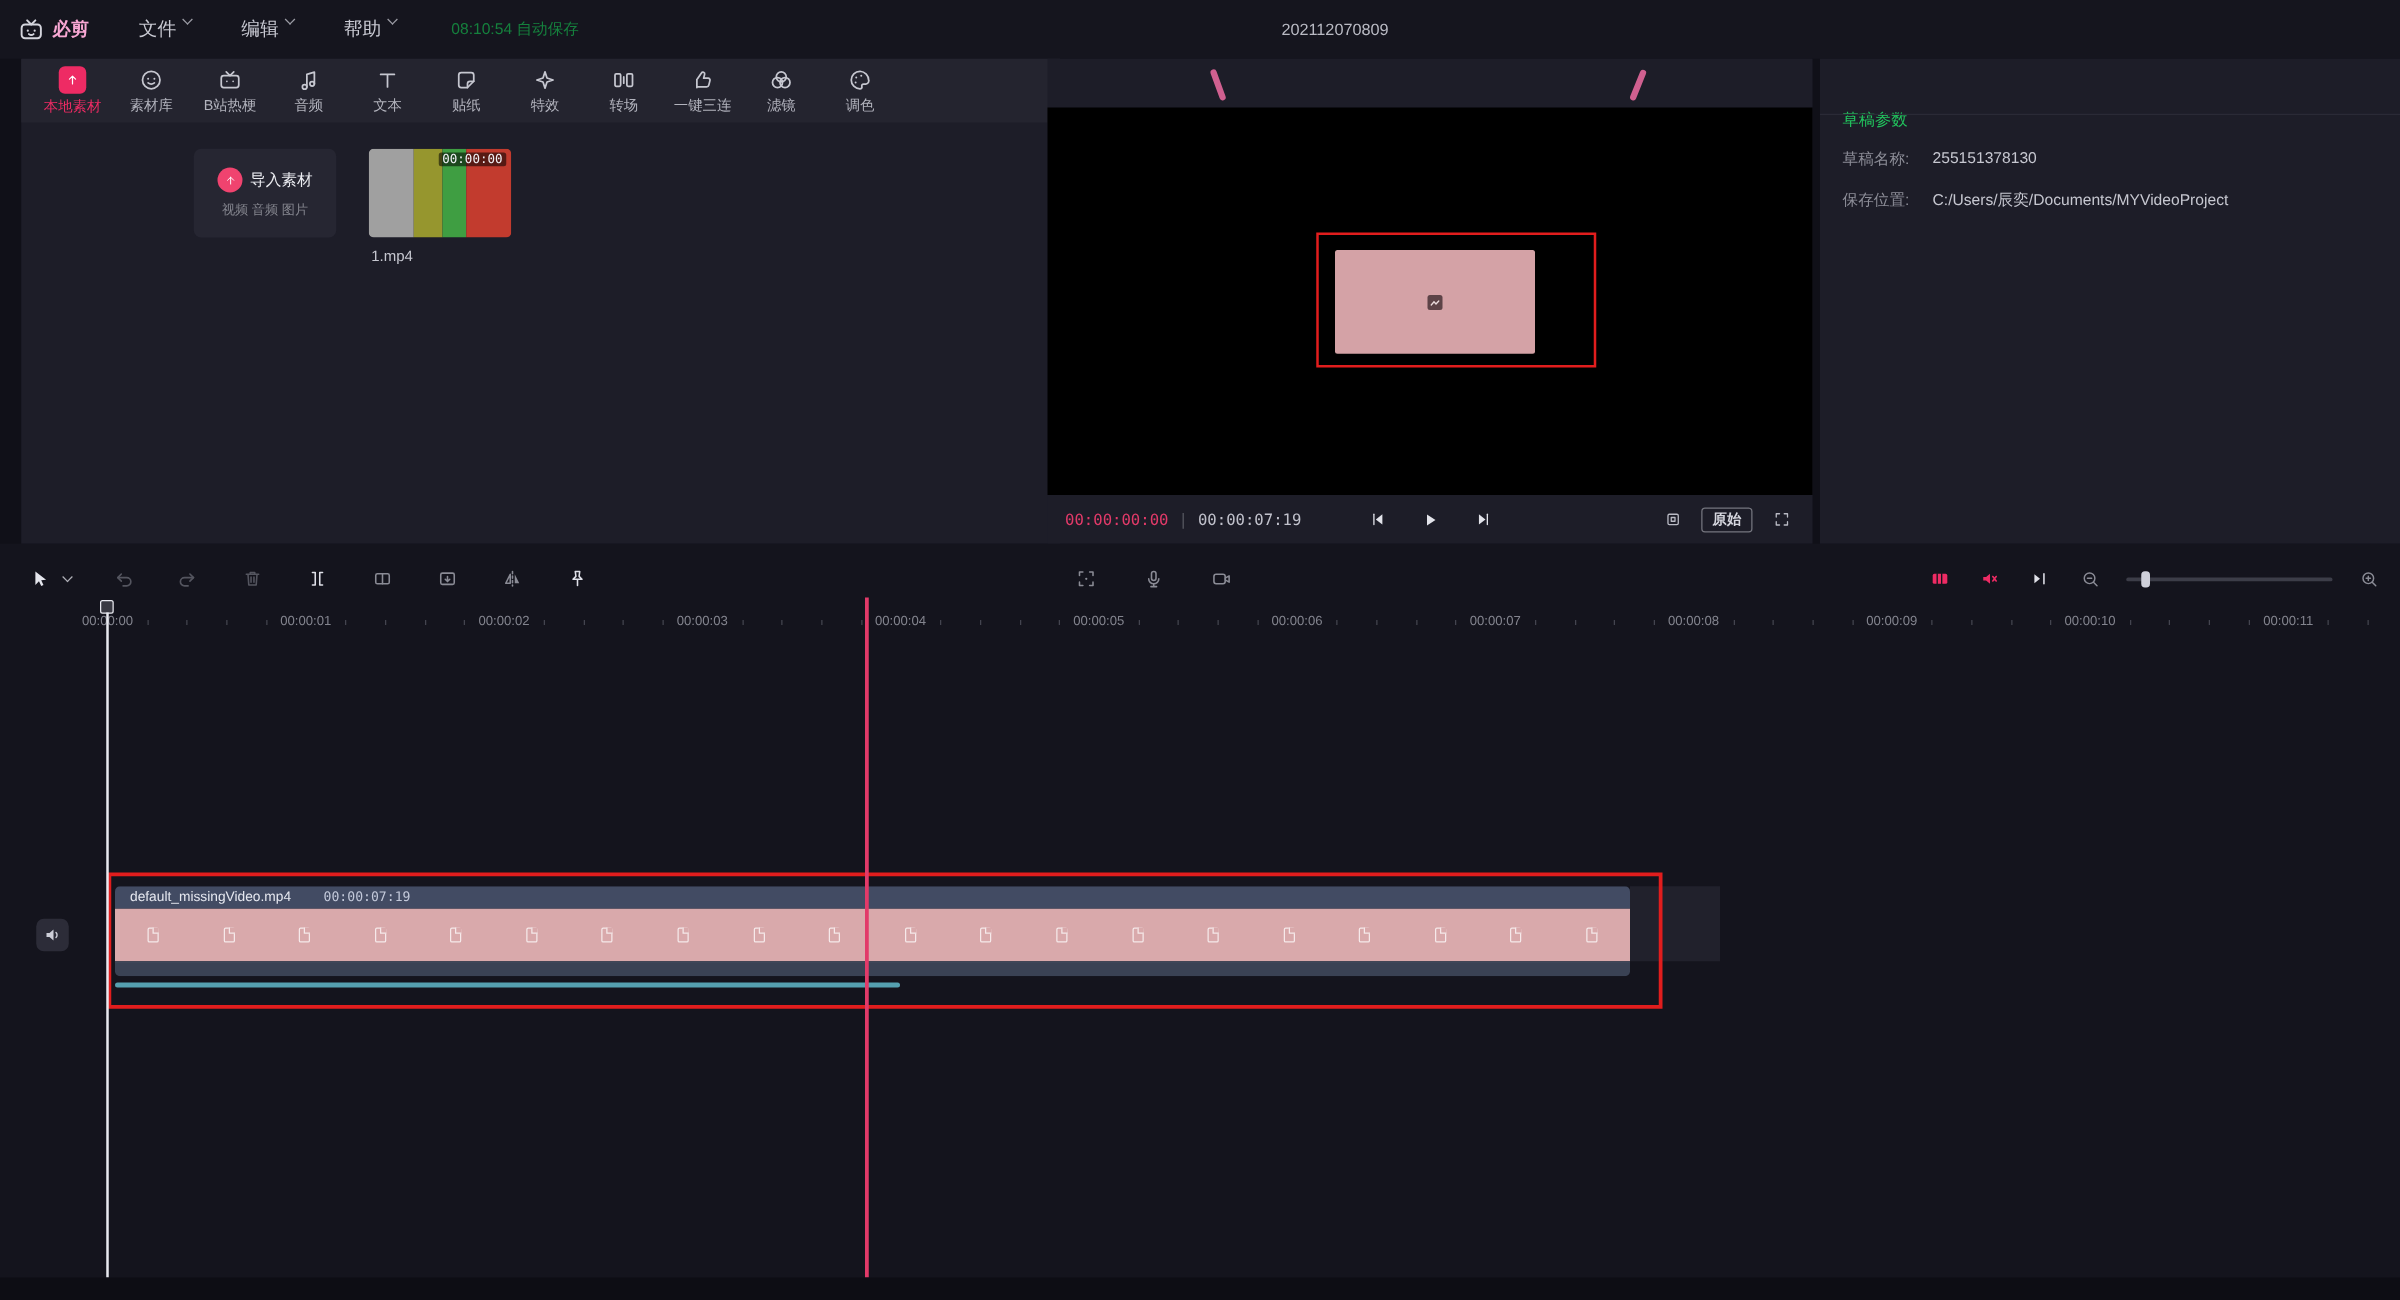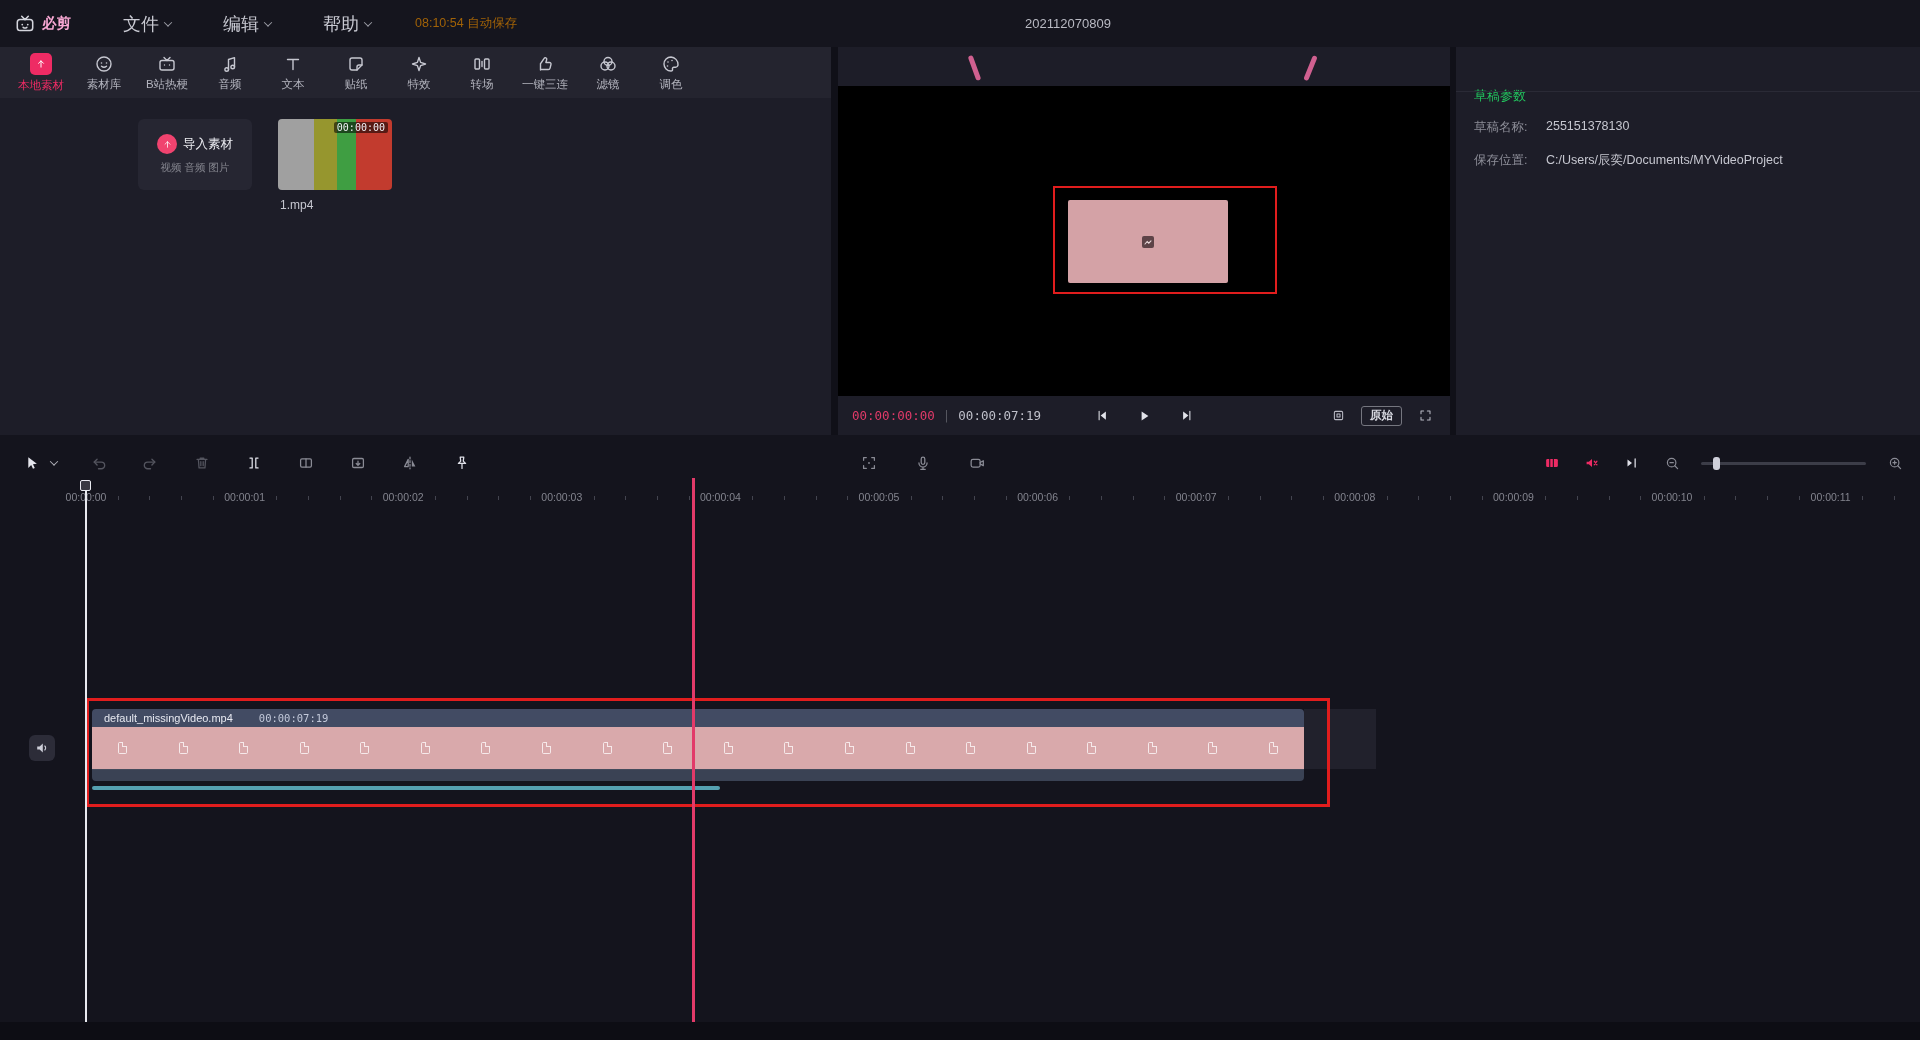--- a/index.html
+++ b/index.html
@@ -9,36 +9,36 @@
   *{box-sizing:border-box; margin:0; padding:0;}
   html,body{width:1920px;height:1040px;overflow:hidden;}
   body{background:#101018;font-family:"Liberation Sans","DejaVu Sans",sans-serif;color:#d4d5dd;font-size:13px;}
   #app{position:relative;width:1920px;height:1040px;}
   svg.ic{stroke:currentColor;fill:none;stroke-width:1.4;stroke-linecap:round;stroke-linejoin:round;display:block;}
 
   
   .titlebar{position:absolute;left:0;top:0;width:1920px;height:47px;background:#15151e;display:flex;align-items:center;}
   .tb-left{display:flex;align-items:center;padding-left:14px;}
   .app-name{font-weight:bold;font-size:14.5px;color:#f9a8d4;margin-left:6px;}
-  .menu-item{display:inline-flex;align-items:center;font-size:18px;color:#c9cad3;margin-left:52px;cursor:default;}
+  .menu-item{display:inline-flex;align-items:flex-start;font-size:15px;color:#c9cad3;margin-left:40px;cursor:default;}
   .menu-item:first-of-type{margin-left:30px;}
   .chev{width:6px;height:6px;border-right:1.4px solid currentColor;border-bottom:1.4px solid currentColor;transform:rotate(45deg) translate(-1px,-1px);display:inline-block;margin-left:6px;opacity:.75;}
-  .autosave{margin-left:44px;font-size:12.5px;color:#a16207;}
+  .autosave{margin-left:44px;font-size:12.5px;color:#15803d;}
   .tb-title{position:absolute;left:1068px;transform:translateX(-50%);top:0;height:47px;line-height:47px;font-size:13px;color:#b9bac3;}
   .tb-right{position:absolute;right:12px;top:0;height:47px;display:flex;align-items:center;gap:20px;}
   .shortcuts{display:inline-flex;align-items:center;gap:6px;font-size:12.5px;color:#c2c3cc;}
   .export-btn{display:inline-flex;align-items:center;gap:5px;height:27px;padding:0 14px;border-radius:14px;background:var(--export);color:#fff;font-size:12.5px;}
   .avatar{width:26px;height:26px;border-radius:50%;background:radial-gradient(circle at 35% 30%,#9cc0f2 0%,#5d83c6 45%,#2e4a86 100%);border:1px solid #3a3a48;}
   .win-btn{width:20px;height:20px;display:inline-flex;align-items:center;justify-content:center;color:#c4c5ce;margin-left:-8px;}
   .min-bar{width:10px;height:1.5px;background:currentColor;display:block;}
   .max-box{width:9px;height:9px;border:1.3px solid currentColor;display:block;}
 
   
   .panel{position:absolute;background:#1d1d28;}
-  .media-panel{left:0;top:47px;width:831px;height:388px;}
+  .media-panel{left:17px;top:47px;width:831px;height:388px;}
   .preview-panel{left:838px;top:47px;width:612px;height:388px;}
   .params-panel{left:1456px;top:47px;width:464px;height:388px;}
 
   
   .mtab-row{position:absolute;left:0;top:0;width:100%;height:51px;background:#24242f;display:flex;align-items:center;padding-left:14px;gap:9px;}
   .mtab{width:54px;display:flex;flex-direction:column;align-items:center;gap:3px;color:#c6c7d0;cursor:default;}
   .mtab .mtab-label{font-size:11.5px;color:#b2b3bd;white-space:nowrap;}
   .mtab.active .mtab-label{color:var(--accent);}
   .tab-ic-box{width:22px;height:22px;border-radius:5px;background:var(--accent);display:flex;align-items:center;justify-content:center;color:#fff;}
   

